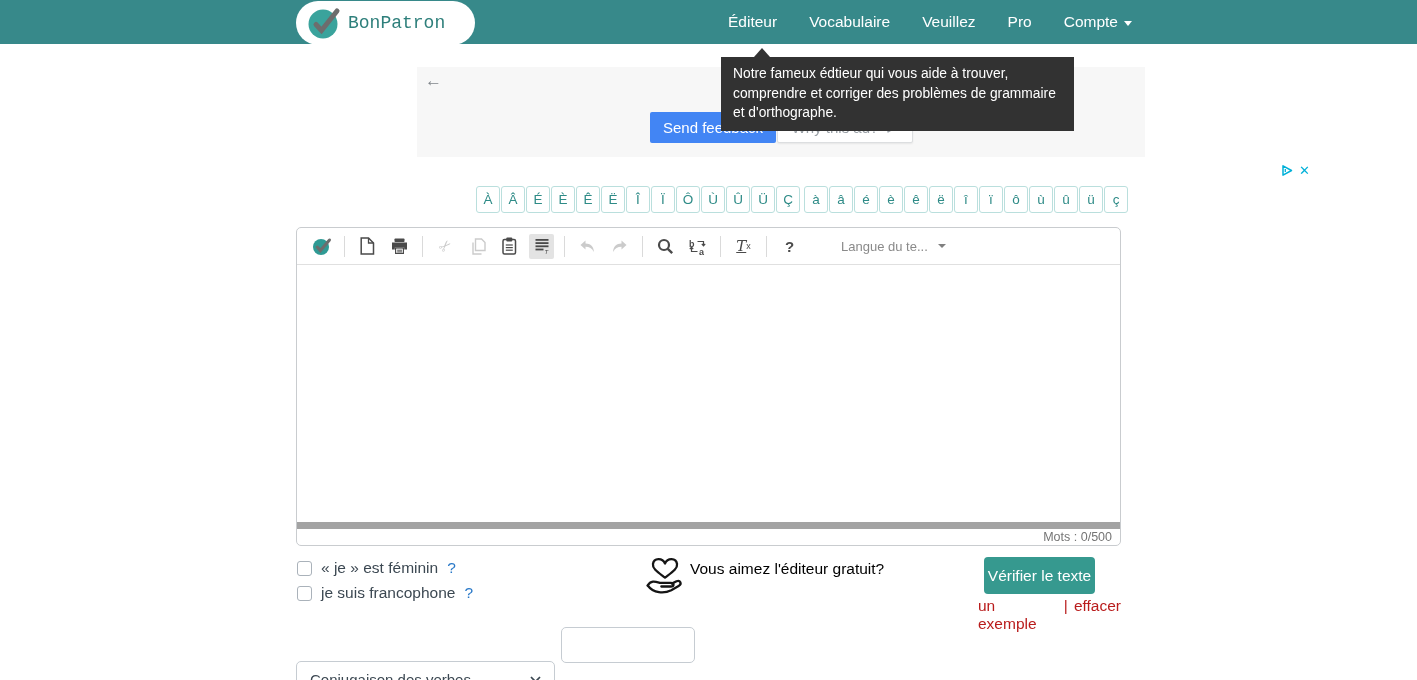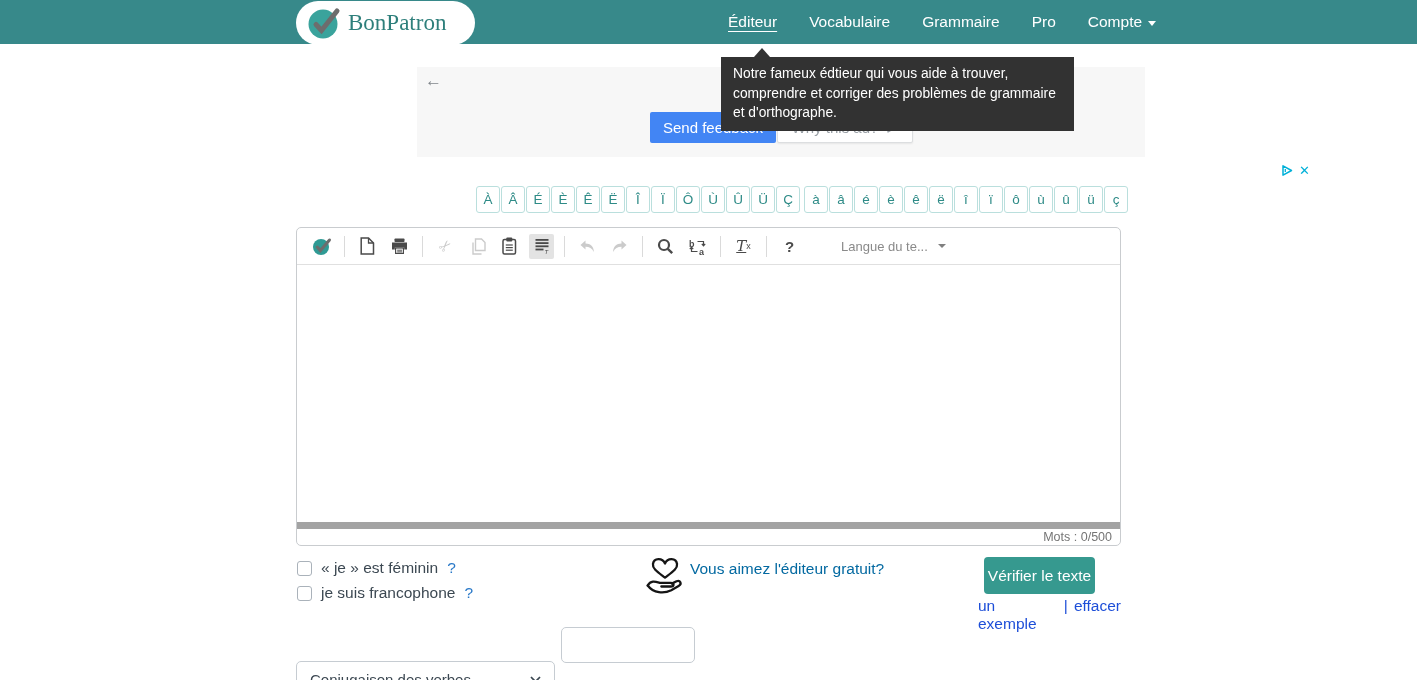--- a/index.html
+++ b/index.html
@@ -5,25 +5,25 @@
   * { margin:0; padding:0; box-sizing:border-box; }
   html,body { width:1417px; height:680px; background:#ffffff; overflow:hidden;
               font-family:"Liberation Sans", sans-serif; }
   .abs { position:absolute; }
 
   
   .navbar { position:absolute; left:0; top:0; width:1417px; height:44px; background:#37898a; }
   .logo-pill { position:absolute; left:296px; top:1px; width:179px; height:44px;
                background:#fff; border-radius:22px; display:flex; align-items:center;
                padding-left:11px; gap:7px; }
-  .logo-text { font-family:Liberation Serif, serif; font-size:23px; color:#2e7f7b; }
+  .logo-text { font-family:Liberation Mono, monospace; font-size:18px; color:#2e7f7b; }
   .nav { position:absolute; left:728px; top:0; height:44px; display:flex; align-items:center;
          gap:32px; }
   .nav-item { color:#fff; font-size:15.5px; cursor:pointer; display:flex; align-items:center; gap:6px; }
-  .nav-item.active { text-decoration:underline; text-underline-offset:4px; }
+  .nav-item.active { text-underline-offset:4px; }
   .caret-down { width:0; height:0; border-left:4.5px solid transparent;
                 border-right:4.5px solid transparent; border-top:5px solid #fff; margin-top:2px; }
 
   
   .tooltip { position:absolute; left:713px; top:57px; width:353px; background:#323232;
              color:#fff; font-size:13.8px; line-height:19.5px; padding:7px 12px 8px; z-index:30;margin-left:8px; }
   .tooltip:before { content:""; position:absolute; top:-9px; left:33px; width:0; height:0;
                     border-left:8px solid transparent; border-right:8px solid transparent;
                     border-bottom:9px solid #323232; }
 
@@ -69,46 +69,46 @@
   .editor-footer { height:23px; border-top:7px solid #a3a3a3; display:flex; flex:none;
                    justify-content:flex-end; align-items:center; padding-right:8px;
                    color:#757575; font-size:12.5px; }
 
   
   .check-row { position:absolute; left:297px; display:flex; align-items:center; gap:9px;
                font-size:15.5px; color:#3c4852; }
   .checkbox { width:15px; height:15px; border:1px solid #aab2ba; border-radius:3px;
               background:#fff; cursor:pointer; flex:none; }
   .q-link { color:#2878c8; cursor:pointer; }
-  .donate { position:absolute; left:690px; top:556px; font-size:15.5px; color:#0369a1;
+  .donate { position:absolute; left:690px; top:556px; font-size:15.5px; color:#000000;
             line-height:25px; }
   .donate div { cursor:pointer; }
   .verify-btn { position:absolute; left:984px; top:557px; width:111px; height:37px;
                 background:#36998f; color:#fff; font-size:15.5px; border:none;
                 border-radius:4px; display:flex; align-items:center; justify-content:center;
                 cursor:pointer; }
   .sub-links { position:absolute; left:978px; top:597px; width:143px; display:flex;
-               justify-content:center; gap:6px; font-size:15.5px; color:#1d4ed8; }
+               justify-content:center; gap:6px; font-size:15.5px; color:#b91c1c; }
   .sub-links span { cursor:pointer; }
   .conj-select { position:absolute; left:296px; top:661px; width:259px; height:36px;
                  border:1px solid #c6ccd2; border-radius:5px; background:#fff; display:flex;
                  align-items:center; justify-content:space-between; padding:0 13px;
                  font-size:15px; color:#3c4852; cursor:pointer; }
   .conj-input { position:absolute; left:561px; top:627px; width:134px; height:36px;
                 border:1px solid #c6ccd2; border-radius:5px; background:#fff;
                 font-size:15px; padding:0 10px; outline:none; }
 </style>
 </head>
 <body>
 
 <div class="navbar">
   <div class="nav">
     <span class="nav-item active">Éditeur</span>
     <span class="nav-item">Vocabulaire</span>
-    <span class="nav-item">Grammaire</span>
+    <span class="nav-item">Veuillez</span>
     <span class="nav-item">Pro</span>
     <span class="nav-item">
       <span>Compte</span>
       <span class="caret-down"></span>
     </span>
   </div>
 </div>
 <div class="logo-pill">
   <svg width="34" height="36" viewBox="0 0 34 36">
     <circle cx="16" cy="19" r="14.5" fill="#3aa39c"></circle>

